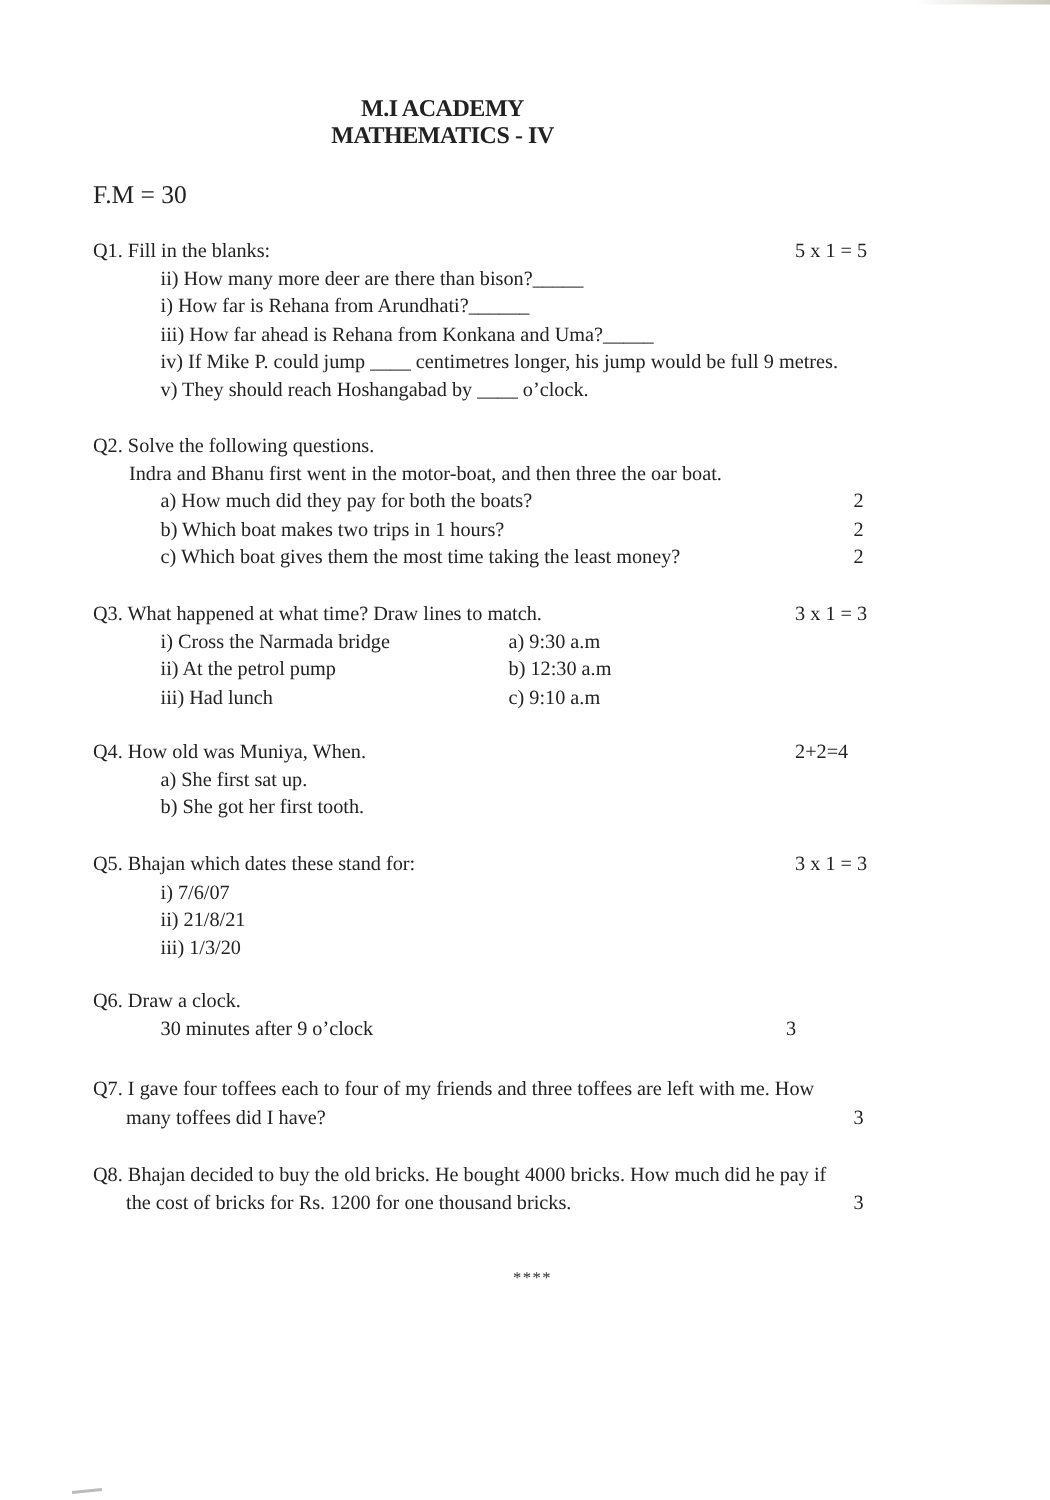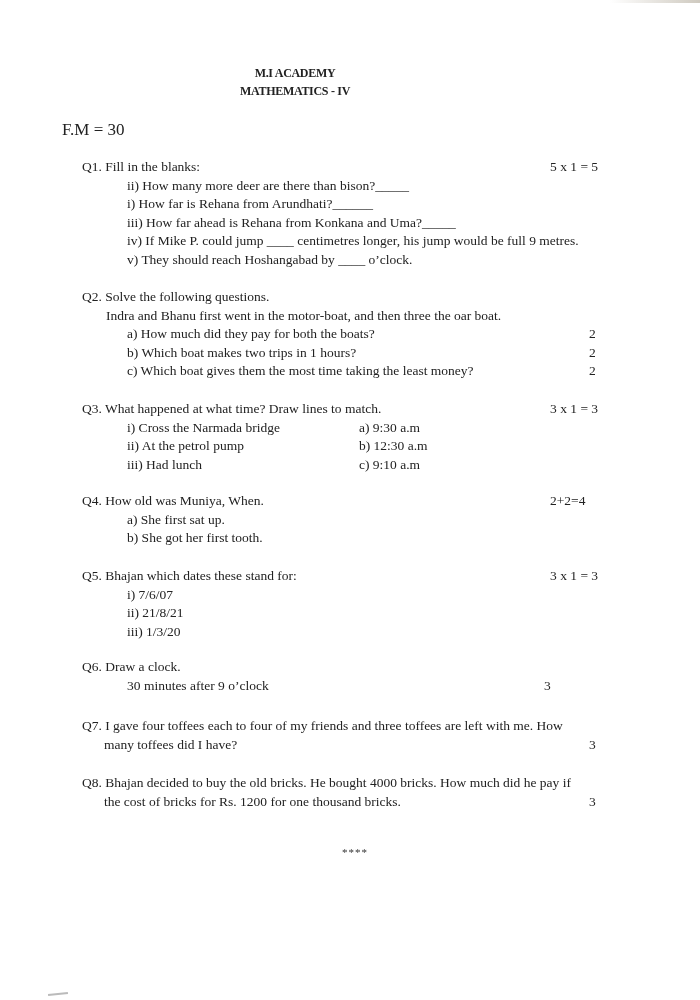--- a/index.html
+++ b/index.html
@@ -1,25 +1,25 @@
 <!DOCTYPE html>
 <html><head>
   <meta charset="utf-8">
   <style>
     html, body { margin: 0; padding: 0; }
     body {
       width: 700px; height: 1000px; background: #ffffff; position: relative; overflow: hidden;
       font-family: "Liberation Serif", serif; color: #222; font-size: 13.5px;
     }
     .top-shade { position: absolute; top: 0; right: 0; width: 90px; height: 3px; background: linear-gradient(to right, #fff, #cfcac0); }
-    .header { position: absolute; top: 64px; left: 0; width: 584px; text-align: center; font-weight: bold; font-size: 12px; line-height: 18px; letter-spacing: -0.3px; }
+    .header { position: absolute; top: 64px; left: 0; width: 584px; text-align: center; font-weight: bold; font-size: 16px; line-height: 18px; letter-spacing: -0.3px; }
     .header div { margin-left: 6px; }
     .fm { position: absolute; left: 62px; top: 120px; font-size: 17px; }
     .q { position: absolute; left: 62px; width: 560px; line-height: 18.5px; }
-    .line { position: relative; white-space: nowrap; margin-left: 20px; }
+    .line { position: relative; white-space: nowrap; }
     .ind1 { padding-left: 45px; }
     .indsub { padding-left: 24px; }
     .indcont { padding-left: 22px; }
     .marks { position: absolute; left: 468px; top: 0; white-space: nowrap; }
     .marks2 { position: absolute; left: 507px; top: 0; }
     .rcol { position: absolute; left: 277px; top: 0; }
     .footer-stars { position: absolute; top: 846px; left: 0; width: 700px; text-align: center; font-size: 11px; letter-spacing: 1px; color: #333; margin-left: 5px; }
     .scanmark { position: absolute; left: 48px; top: 993px; width: 20px; height: 2px; background: #bbb; transform: rotate(-6deg); }
   </style>
 </head>

